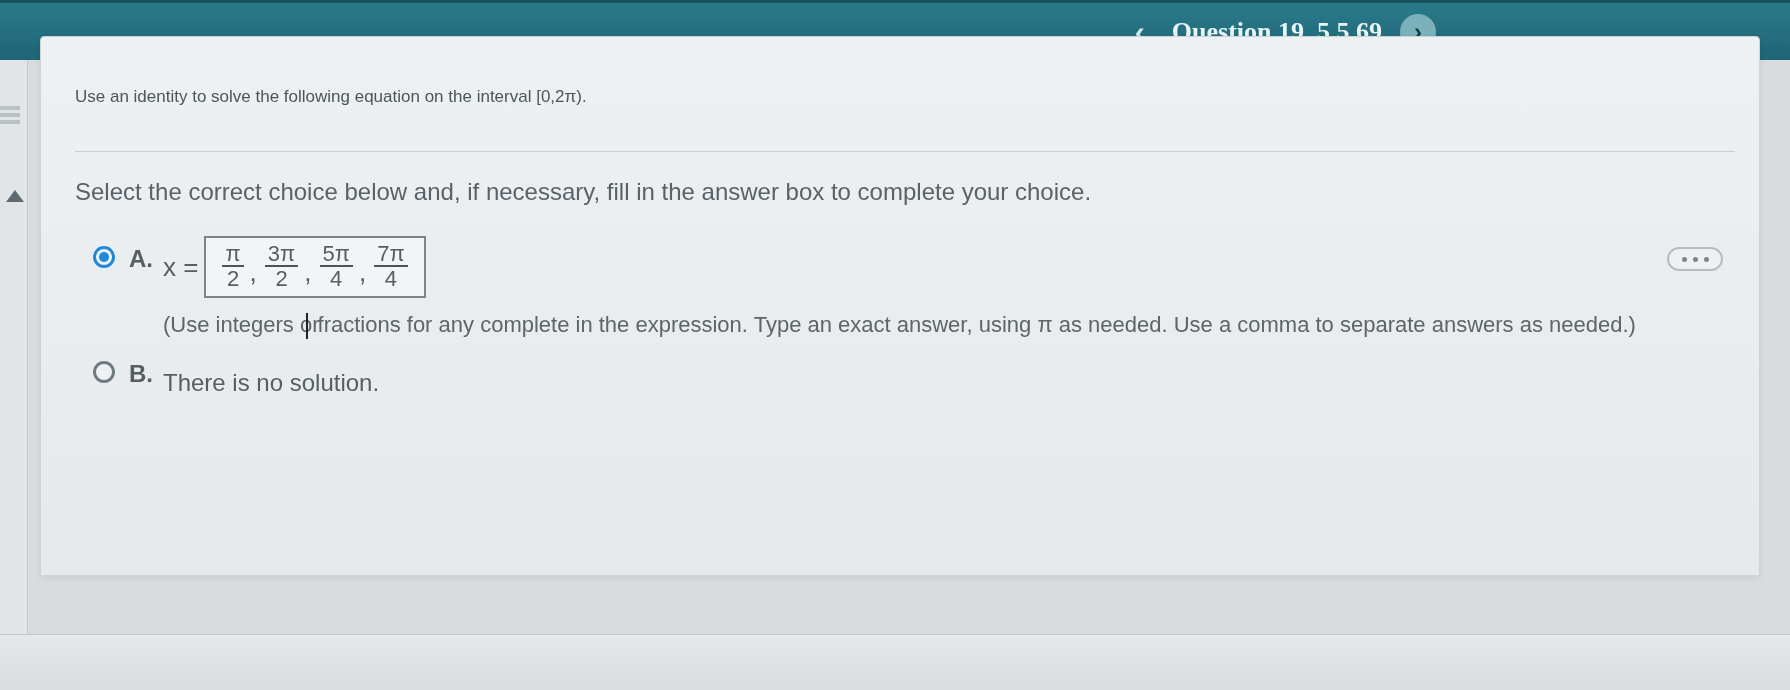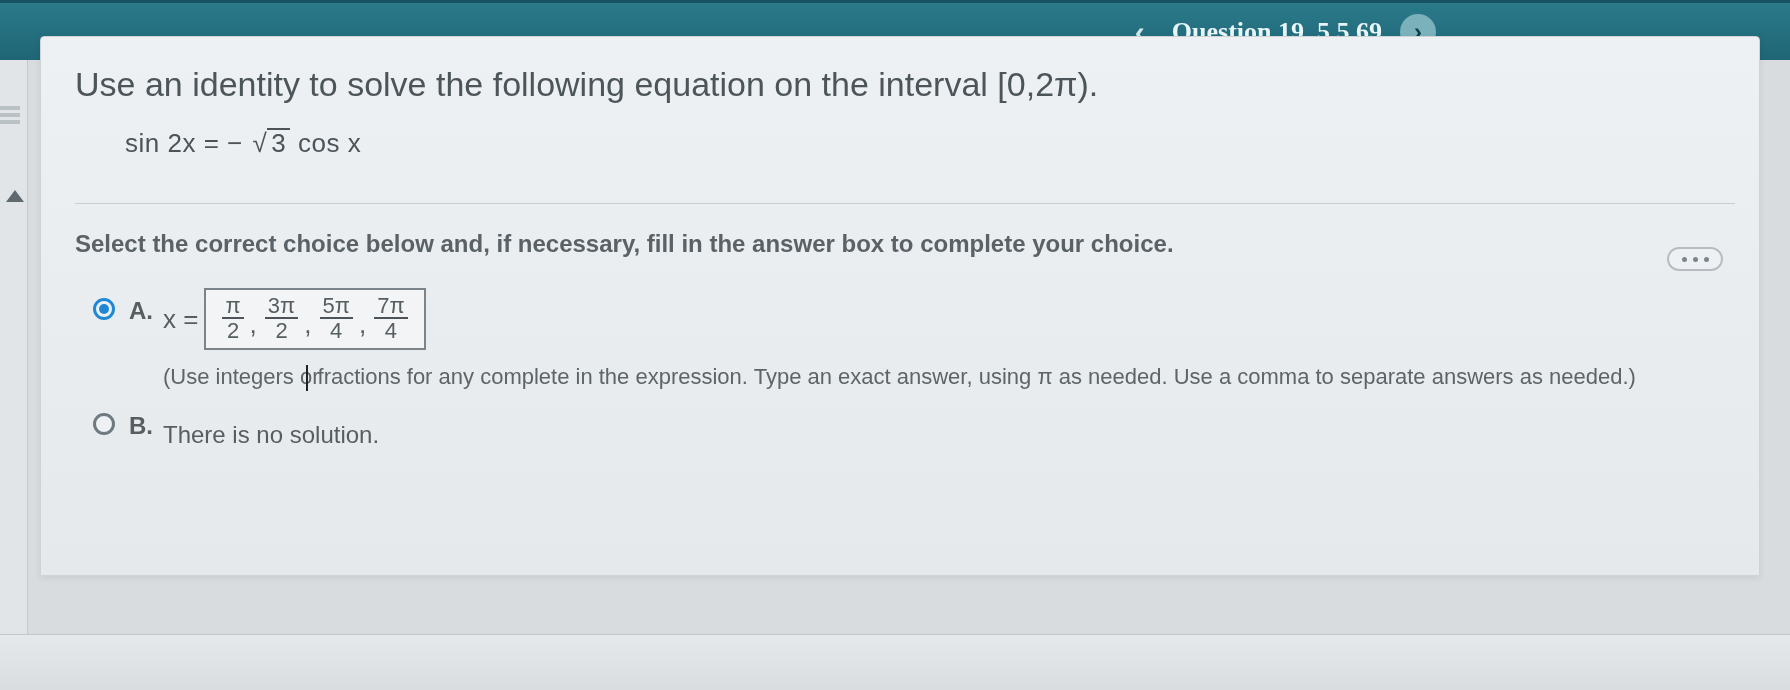--- a/index.html
+++ b/index.html
@@ -67,29 +67,29 @@
     position: absolute;
     left: 40px; top: 36px; right: 30px;
     min-height: 540px;
     background: linear-gradient(#eef1f3, #e6e9eb);
     border: 1px solid #cfd3d6;
     border-radius: 4px 4px 0 0;
     box-shadow: 0 2px 6px rgba(0,0,0,0.08);
     padding: 28px 24px 40px 34px;
     color: #4a5257;
   }
-  .prompt-line { font-size: 34px; color: #4c5559; }
+  .prompt-line { font-size: 17px; color: #4c5559; margin-top: 22px; }
   .equation-line { font-size: 26px; color: #4c5459; margin: 24px 0 0 50px; letter-spacing: .5px; }
   .sqrt-box { display:inline-block; position:relative; padding-left:2px; }
   .sqrt-sign { font-size:26px; }
   .sqrt-arg { border-top:2px solid #4c5459; padding:0 4px; display:inline-block; line-height:1; }
 
   hr.divider { border:none; border-top:1px solid #c9cdd0; margin: 44px 0 26px 0; }
 
-  .instruction { font-size: 24px; color: #5a6267; margin-bottom: 30px; font-weight: bold; }
+  .instruction { font-size: 24px; color: #5a6267; margin-bottom: 30px; }
 
   .choice-row { display:flex; align-items:flex-start; margin: 12px 0 0 18px; font-size: 24px; color:#565e62; }
   .radio {
     width: 22px; height: 22px; border: 3px solid #6f7a80; border-radius: 50%;
     margin-right: 14px; margin-top: 10px; flex: 0 0 22px;
     display:flex; align-items:center; justify-content:center; background:#eef1f3;
     cursor:pointer;
   }
   .radio .dot { width:10px; height:10px; border-radius:50%; background:#1e88d6; display:none; }
   .radio.selected { border-color:#1e88d6; }
@@ -156,27 +156,20 @@
         <span></span>
         <span></span>
     </div>
     <div class="rail-arrow"></div>
   </div>
 
   <div class="card">
 
     <div class="prompt-line">Use an identity to solve the following equation on the interval [0,2π).</div>
 
-    <div class="equation-line">
-      <span>sin 2x = −</span>
-      <span class="sqrt-box">
-        <span class="sqrt-sign">√</span><span class="sqrt-arg">3</span>
-      </span>
-      <span> cos x</span>
-    </div>
 
     <hr class="divider">
 
     <div class="more-pill">
       <span></span>
         <span></span>
         <span></span>
     </div>
 
     <div class="instruction">Select the correct choice below and, if necessary, fill in the answer box to complete your choice.</div>

